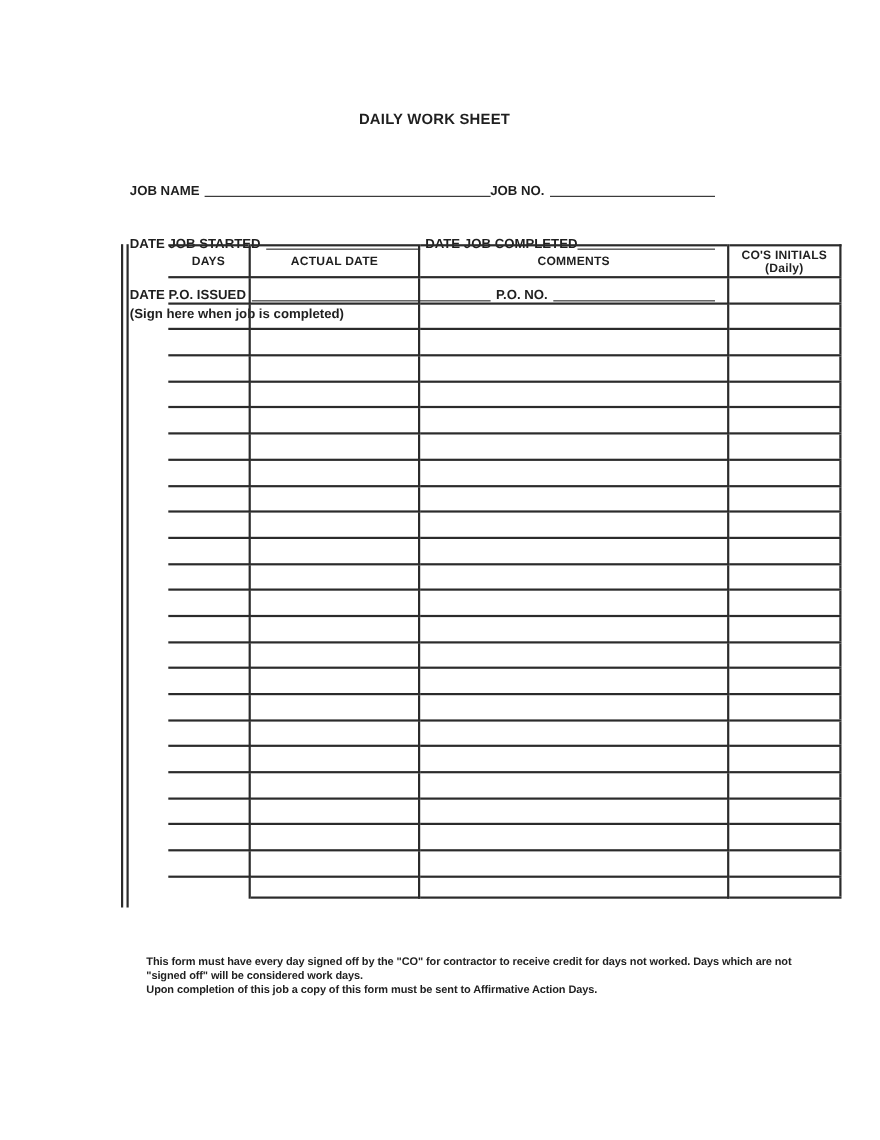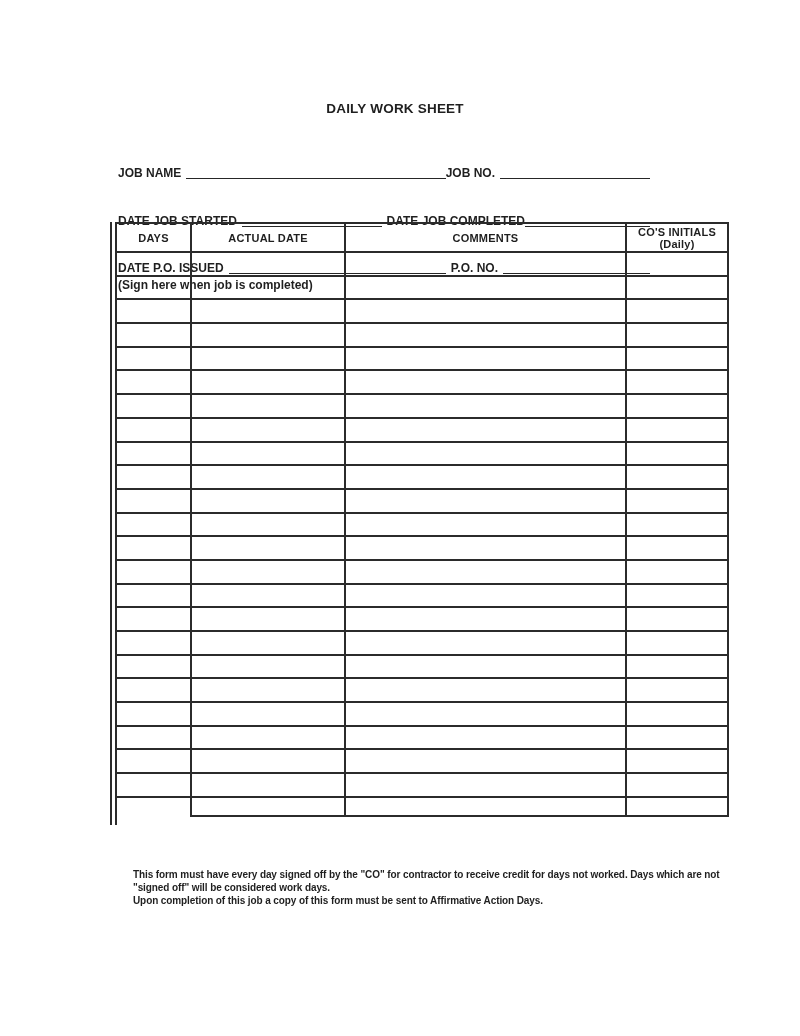--- a/index.html
+++ b/index.html
@@ -38,20 +38,21 @@
   }
   
   .tbl-outer{
     position:absolute;left:110px;top:222px;
     border-left:2px solid #2b2b2b;
     padding-left:3px;
   }
   .tbl-inner{
     border-left:2px solid #2b2b2b;
     padding-bottom:8px;
+    padding-left:36px;
   }
   table.worklog{
     border-collapse:collapse;table-layout:fixed;
     width:612px;
     border-top:2px solid #2b2b2b;
     border-right:2px solid #2b2b2b;
   }
   table.worklog th, table.worklog td{
     border-right:2px solid #2b2b2b;
     border-bottom:2px solid #2b2b2b;

